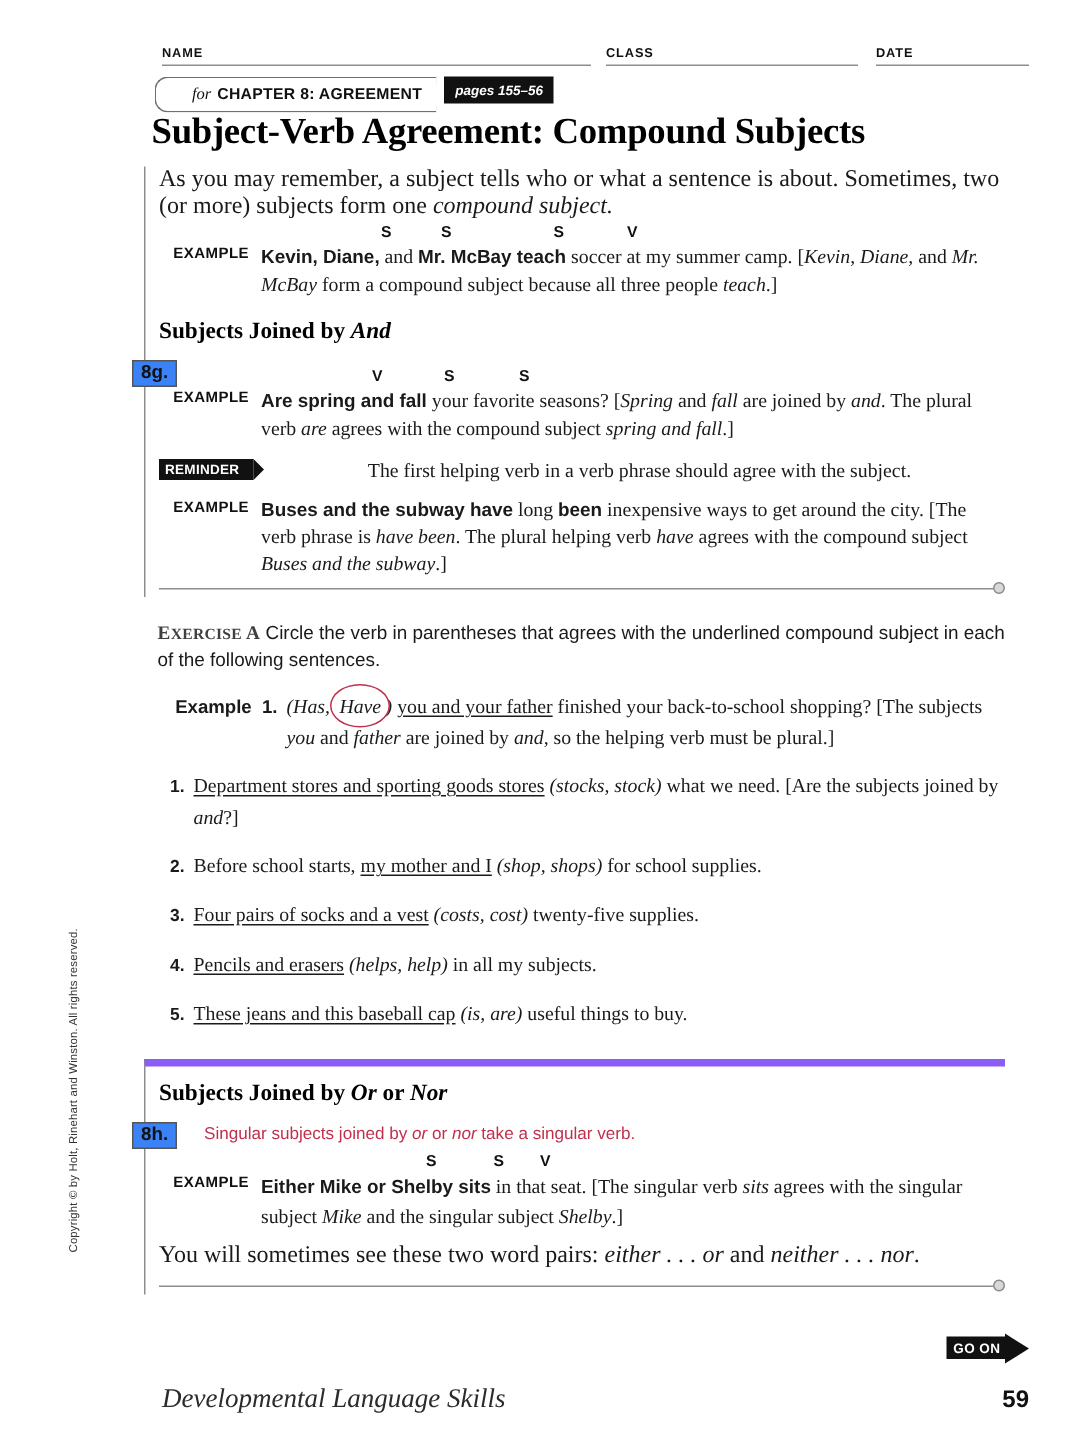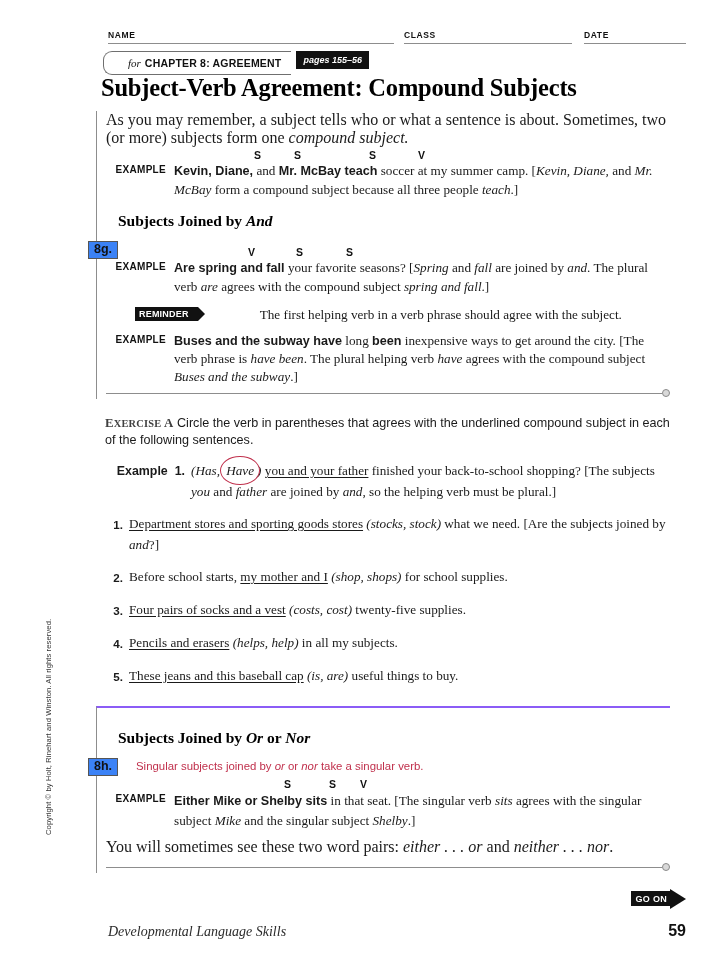--- a/index.html
+++ b/index.html
@@ -121,35 +121,35 @@
     color: #000;
   }
 
   
   .ruleblock {
     position: relative;
     border-left: 1px solid #8d8d8d;
     padding-left: 9px;
   }
   .ruleblock.boxed {
-    border-top: 2px solid #8b5cf6;
+    border-top: 5px solid #8b5cf6;
   }
 
   .para {
     font-size: 16px;
     line-height: 17.5px;
     margin: 0;
     color: #1a1a1a;
   }
 
   .subhead {
     font-family: "Liberation Serif", serif;
     font-weight: bold;
     font-size: 15.5px;
-    margin: 12px;
+    margin: 0;
     color: #000;
   }
 
   
   .exwrap { position: relative; }
   .markers {
     position: relative;
     height: 13px;
     font-family: "Liberation Sans", sans-serif;
     font-weight: bold;
@@ -376,21 +376,21 @@
     left: 108px;
     right: 42px;
     top: 922px;
     display: flex;
     justify-content: space-between;
     align-items: baseline;
   }
   .footer-title {
     font-family: "Liberation Serif", serif;
     font-style: italic;
-    font-size: 14px;
+    font-size: 18px;
     color: #2b2b2b;
     text-align: right;
   }
   .footer-page {
     font-family: "Liberation Sans", sans-serif;
     font-weight: bold;
     font-size: 16px;
     color: #111;
   }
 
@@ -470,21 +470,21 @@
           <span style="left:142px">V</span>
           <span style="left:190px">S</span>
           <span style="left:240px">S</span>
         </div>
         <div class="exrow">
           <div class="exlabel">EXAMPLE</div>
           <div class="extext"><span class="bold-sans">Are spring and fall</span><span> your favorite seasons? [</span><i>Spring</i><span> and </span><i>fall</i><span> are joined by </span><i>and</i><span>. The plural verb </span><i>are</i><span> agrees with the compound subject </span><i>spring and fall</i><span>.]</span></div>
         </div>
       </div>
 
-      <div class="reminder-row" style="margin-top:11px;margin-left:29px;">
+      <div class="reminder-row" style="margin-top:11px;">
         <div class="reminder-tag">REMINDER</div>
         <div class="reminder-text">The first helping verb in a verb phrase should agree with the subject.</div>
       </div>
 
       <div class="exrow" style="margin-top:8px;">
         <div class="exlabel">EXAMPLE</div>
         <div class="extext"><span class="bold-sans">Buses and the subway have</span><span> long </span><span class="bold-sans">been</span><span> inexpensive ways to get around the city. [The verb phrase is </span><i>have been</i><span>. The plural helping verb </span><i>have</i><span> agrees with the compound subject </span><i>Buses and the subway</i><span>.]</span></div>
       </div>
 
       <div class="endline">

